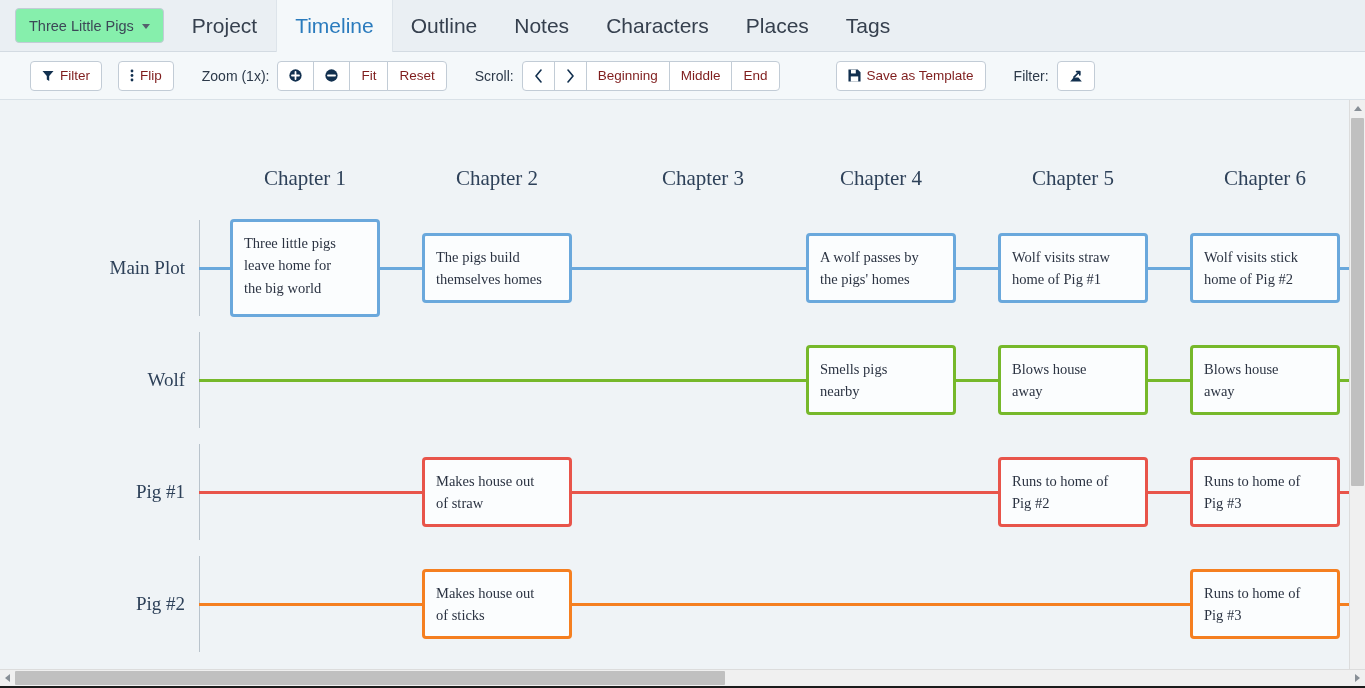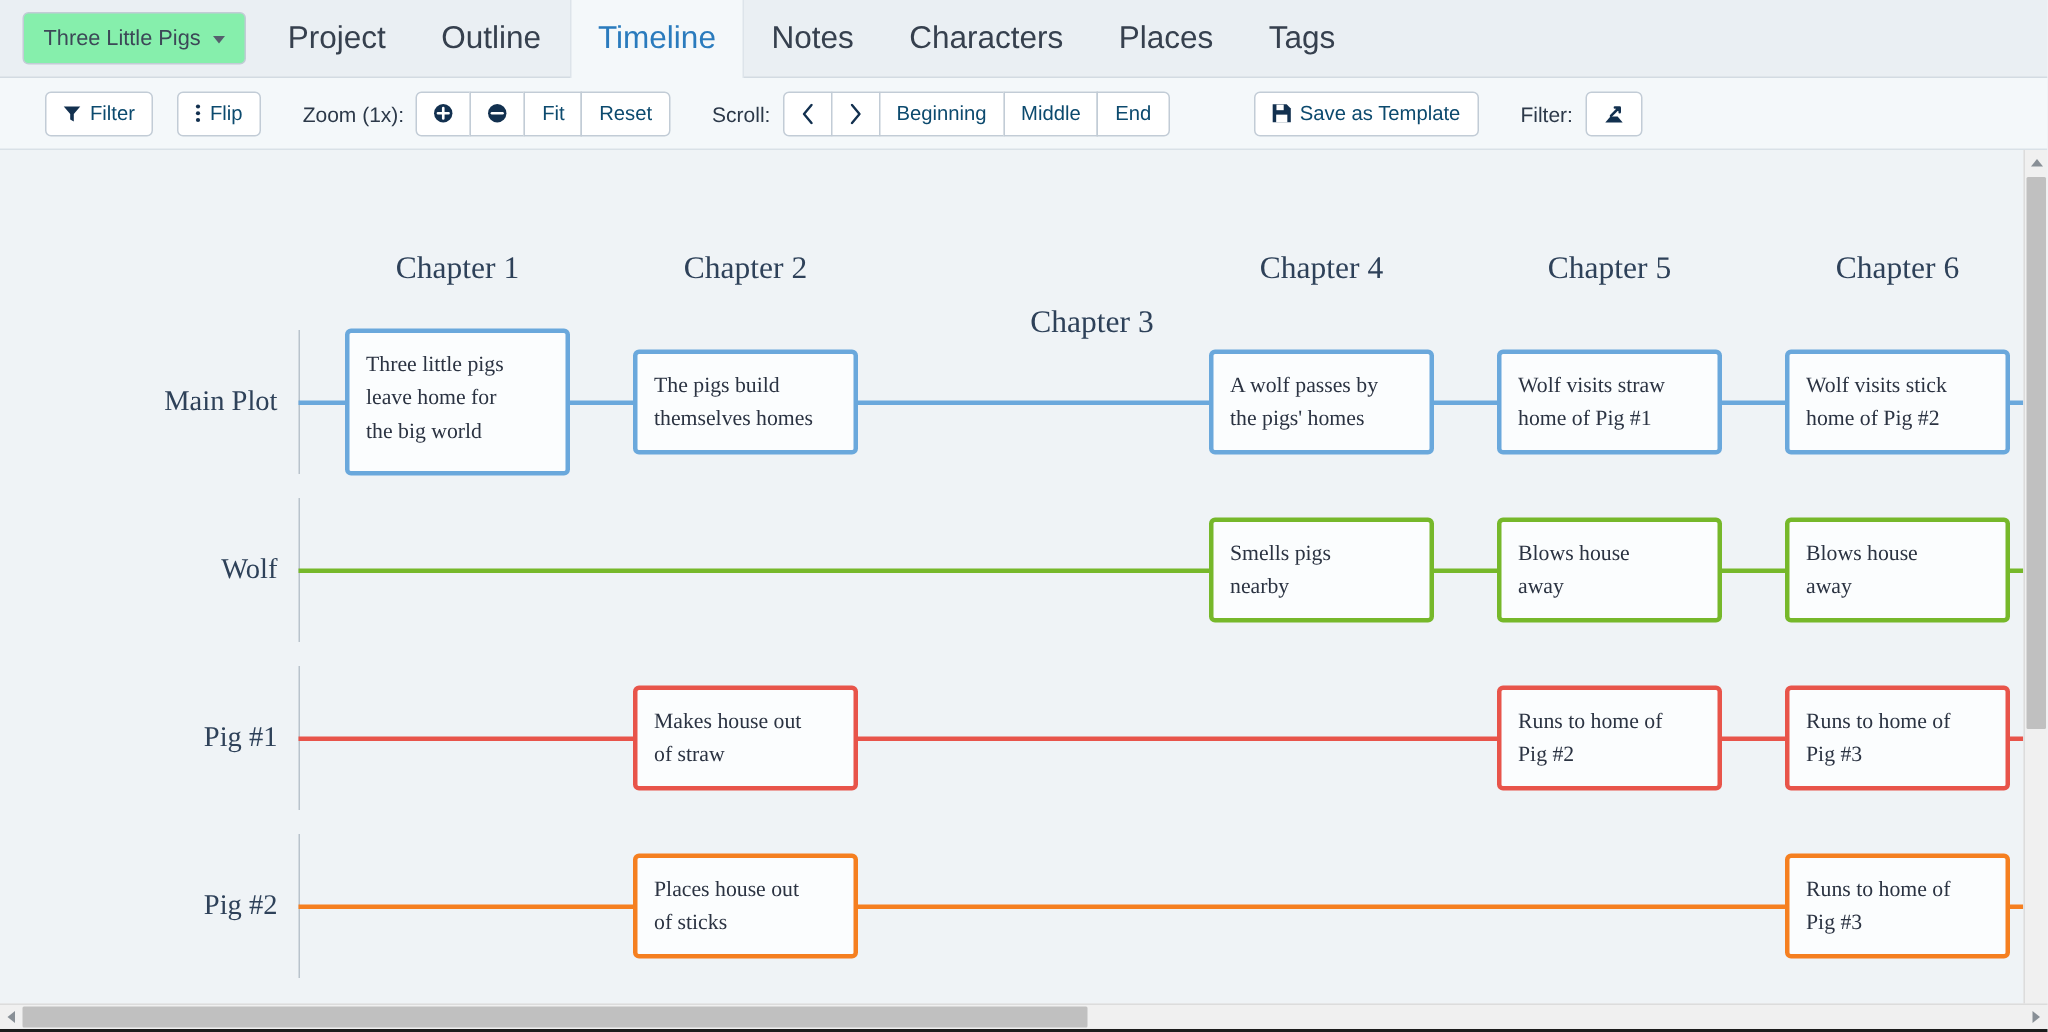--- a/index.html
+++ b/index.html
@@ -84,21 +84,21 @@
     box-sizing: border-box;
     gap: 0;
   }
   .btn {
     height: 30px;
     padding: 0 11px;
     background: #ffffff;
     border: 1px solid #c2ccd6;
     border-radius: 4px;
     font-size: 13.5px;
-    color: #0c4a6e;
+    color: #7f1d1d;
     display: inline-flex;
     align-items: center;
     gap: 6px;
     cursor: pointer;
     white-space: nowrap;
     box-sizing: border-box;
     line-height: 1;
   }
   .grp {
     display: inline-flex;
@@ -299,25 +299,25 @@
 
 <div class="tabbar">
   <div class="proj-btn">
     <span>Three Little Pigs</span>
     <span class="caret"></span>
   </div>
   <div class="tabs" id="tabs">
       <div class="tab">
         <span>Project</span>
       </div>
+      <div class="tab active">
+        <span>Timeline</span>
+      </div>
       <div class="tab">
         <span>Outline</span>
-      </div>
-      <div class="tab active">
-        <span>Timeline</span>
       </div>
       <div class="tab">
         <span>Notes</span>
       </div>
       <div class="tab">
         <span>Characters</span>
       </div>
       <div class="tab">
         <span>Places</span>
       </div>
@@ -432,21 +432,21 @@
       </svg>
     </span>
   </button>
 </div>
 
 <div class="canvas-wrap">
   <div class="canvas" id="canvas">
       <div class="chapters">
         <div class="chapter-hd" style="left: 305px;">Chapter 1</div>
         <div class="chapter-hd" style="left: 497px;">Chapter 2</div>
-        <div class="chapter-hd" style="left: 728px; margin-top: 36px;">Chapter 3</div>
+        <div class="chapter-hd" style="left: 703px;">Chapter 3</div>
         <div class="chapter-hd" style="left: 881px;">Chapter 4</div>
         <div class="chapter-hd" style="left: 1073px;">Chapter 5</div>
         <div class="chapter-hd" style="left: 1265px;">Chapter 6</div>
       </div>
       <div class="row" style="top: 112px;">
         <div class="row-label">Main Plot</div>
         <div class="row-divider"></div>
         <div class="row-line" style="background: rgb(106, 168, 220);"></div>
         <div class="card" style="left: 230px; width: 150px; height: 98px; border-color: rgb(106, 168, 220);">Three little pigs leave home for the big world</div>
         <div class="card" style="left: 422px; width: 150px; height: 70px; border-color: rgb(106, 168, 220);">The pigs build themselves homes</div>
@@ -467,21 +467,21 @@
         <div class="row-divider"></div>
         <div class="row-line" style="background: rgb(232, 84, 74);"></div>
         <div class="card" style="left: 422px; width: 150px; height: 70px; border-color: rgb(232, 84, 74);">Makes house out of straw</div>
         <div class="card" style="left: 998px; width: 150px; height: 70px; border-color: rgb(232, 84, 74);">Runs to home of Pig #2</div>
         <div class="card" style="left: 1190px; width: 150px; height: 70px; border-color: rgb(232, 84, 74);">Runs to home of Pig #3</div>
       </div>
       <div class="row" style="top: 448px;">
         <div class="row-label">Pig #2</div>
         <div class="row-divider"></div>
         <div class="row-line" style="background: rgb(245, 127, 32);"></div>
-        <div class="card" style="left: 422px; width: 150px; height: 70px; border-color: rgb(245, 127, 32);">Places house out of sticks</div>
+        <div class="card" style="left: 422px; width: 150px; height: 70px; border-color: rgb(245, 127, 32);">Makes house out of sticks</div>
         <div class="card" style="left: 1190px; width: 150px; height: 70px; border-color: rgb(245, 127, 32);">Runs to home of Pig #3</div>
       </div>
     </div>
 
   <div class="vscroll">
     <div class="sb-arrow up">
         <span class="tri up"></span>
       </div>
     <div class="vthumb" id="vthumb" style="top: 18px; height: 368px;"></div>
     <div class="sb-arrow down">

